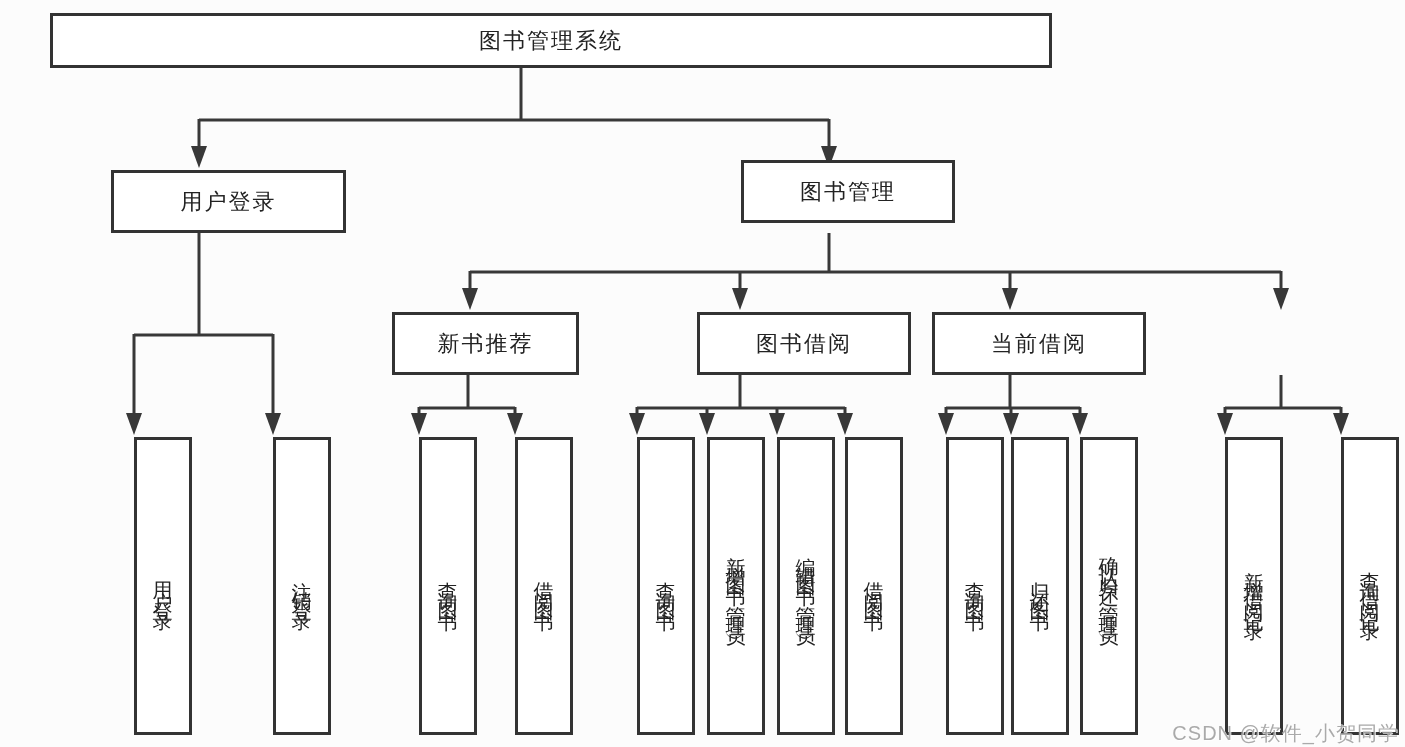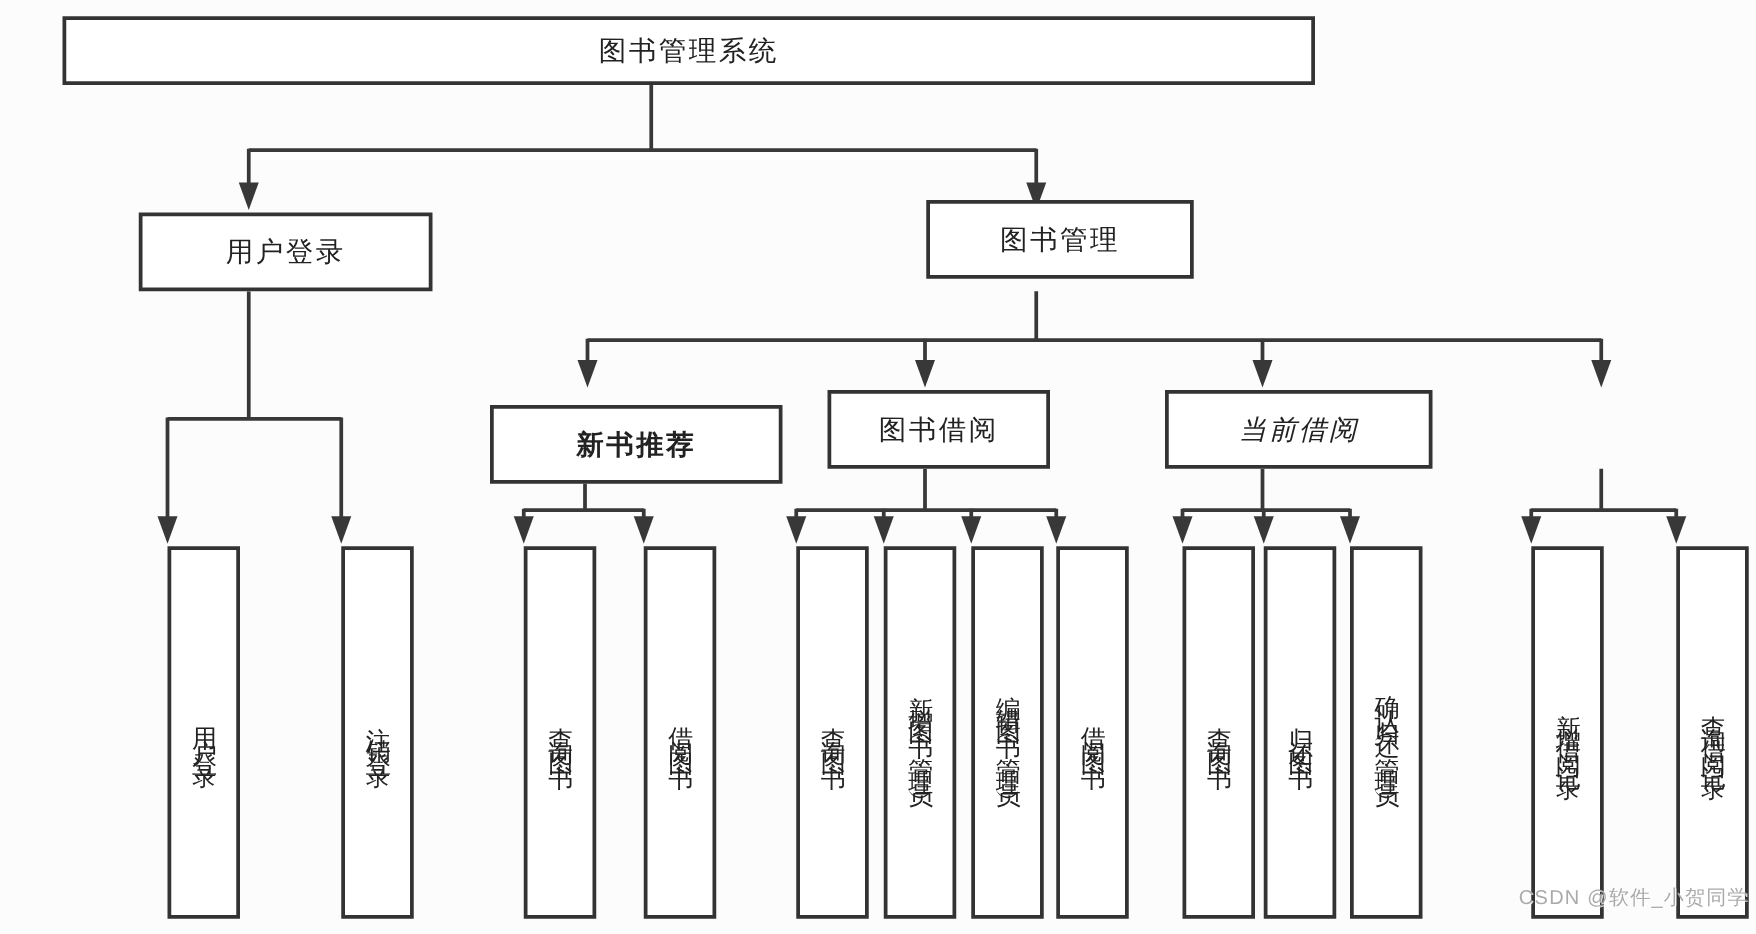--- a/index.html
+++ b/index.html
@@ -42,43 +42,43 @@
     writing-mode: vertical-rl;
     text-orientation: mixed;
     font-size: 20px;
     letter-spacing: 10px;
     line-height: 1;
   }
   
   .n-root      { left: 21px;   top: 13px;  width: 1002px; height: 55px; }
   .n-login     { left: 82px;   top: 170px; width: 235px;  height: 63px; }
   .n-mgmt      { left: 712px;  top: 160px; width: 214px;  height: 63px; }
-  .n-rec       { left: 363px;  top: 324px; width: 234px;  height: 63px; font-weight: bold; }
-  .n-borrow    { left: 633px;  top: 312px; width: 178px;  height: 63px; }
-  .n-current   { left: 903px;  top: 312px; width: 214px;  height: 63px; font-style: italic; }
+  .n-rec       { left: 363px;  top: 312px; width: 187px;  height: 63px; }
+  .n-borrow    { left: 668px;  top: 312px; width: 214px;  height: 63px; }
+  .n-current   { left: 903px;  top: 312px; width: 214px;  height: 63px; }
   .n-records   { left: 1173px; top: 312px; width: 216px;  height: 63px; }
   .leaf { top: 437px; width: 58px; height: 298px; }
   .l-1  { left: 105px; }
   .l-2  { left: 244px; }
   .l-3  { left: 390px; }
   .l-4  { left: 486px; }
   .l-5  { left: 608px; }
   .l-6  { left: 678px; }
   .l-7  { left: 748px; }
   .l-8  { left: 816px; }
   .l-9  { left: 917px; }
   .l-10 { left: 982px; }
   .l-11 { left: 1051px; }
   .l-12 { left: 1196px; }
   .l-13 { left: 1312px; }
   #watermark {
     position: absolute;
     right: 6px;
-    bottom: 18px;
-    font-size: 16px;
+    bottom: 0;
+    font-size: 20px;
     color: rgba(165,165,165,0.95);
     text-shadow: 1px 1px 0 rgba(255,255,255,0.8);
     z-index: 5;
     white-space: nowrap;
     letter-spacing: 1px;
     margin-left: 10px;
   }
 </style>
 </head>
 <body>

